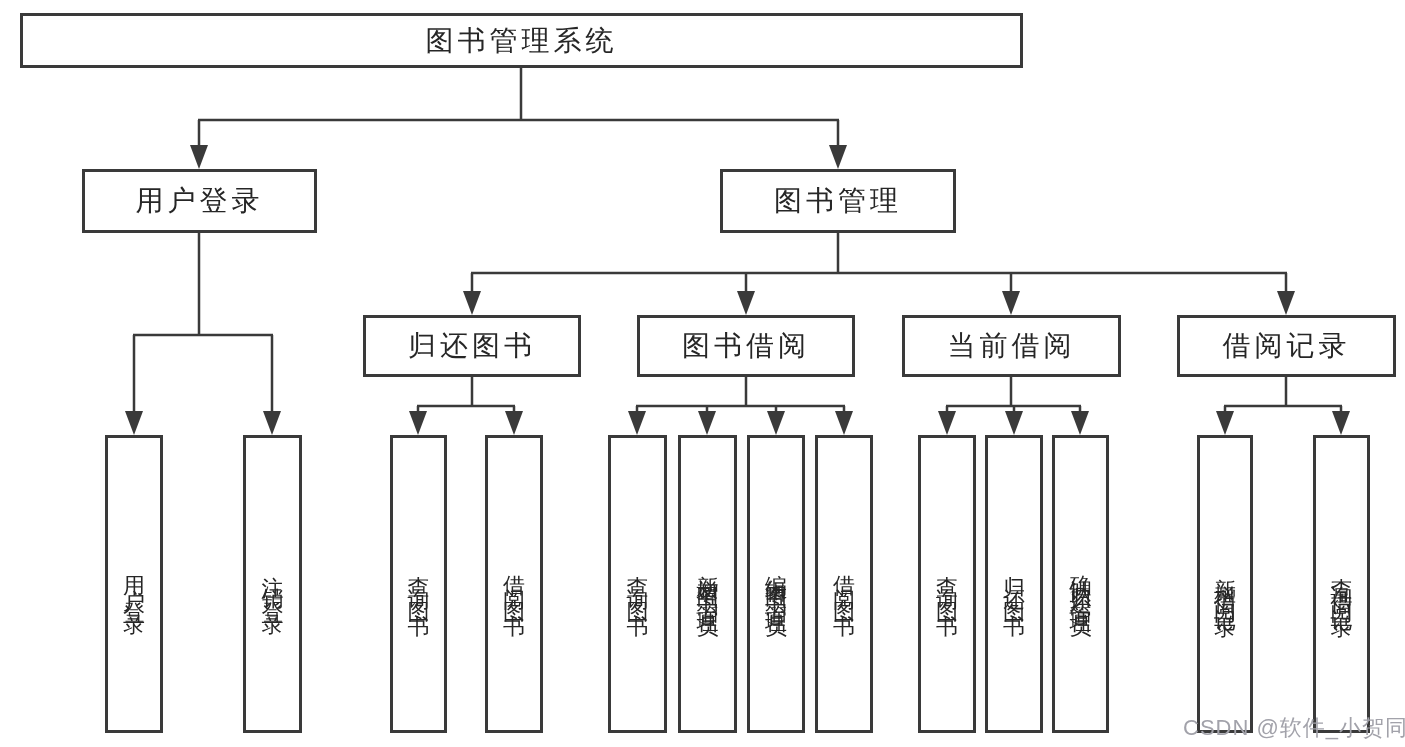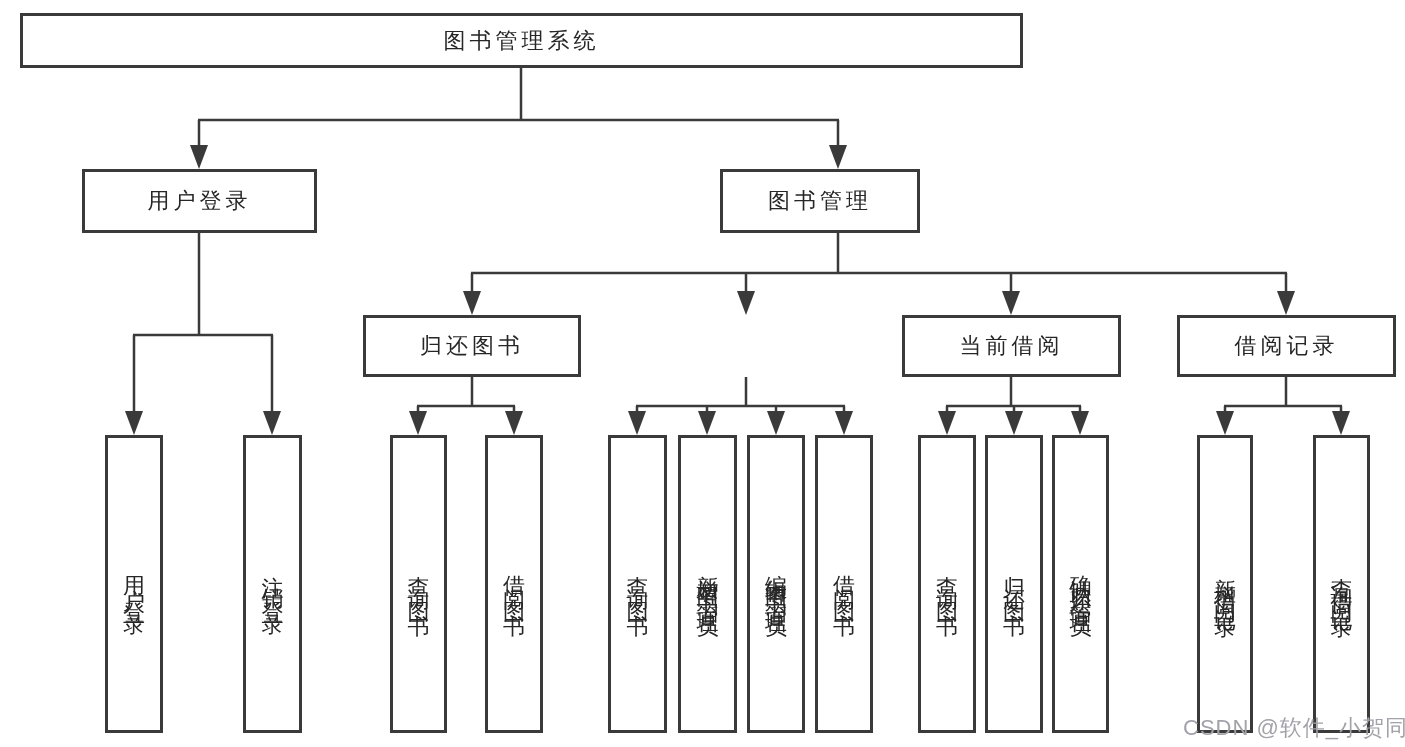--- a/index.html
+++ b/index.html
@@ -7,21 +7,21 @@
     position:relative;width:1405px;height:747px;background:#ffffff;
     font-family:"Liberation Sans","DejaVu Sans",sans-serif;overflow:hidden;
   }
   svg.connectors{position:absolute;left:0;top:0;z-index:1;}
   .box{
     position:absolute;z-index:2;background:#ffffff;
     border:3px solid #3a3a3a;box-sizing:border-box;
     display:flex;align-items:center;justify-content:center;
   }
   .hlabel{
-    font-size:22px;letter-spacing:4px;color:#262626;white-space:nowrap;font-family:Liberation Serif, serif;
+    font-size:28px;letter-spacing:4px;color:#262626;white-space:nowrap;font-family:Liberation Serif, serif;
   }
   .vlabel{
     writing-mode:vertical-rl;text-orientation:mixed;line-height:1;
     font-size:22px;color:#262626;
   }
   .ls-wide{letter-spacing:13px;}
   .ls-mid{letter-spacing:8px;}
   .ls-tight{letter-spacing:6px;}
   .watermark{
     position:absolute;z-index:3;left:1183px;top:713px;
@@ -74,26 +74,29 @@
     </g>
   </svg>
 
   <div class="box" style="left:20px;top:13px;width:1003px;height:55px;">
     <span class="hlabel">图书管理系统</span>
   </div>
 
   <div class="box" style="left:82px;top:169px;width:235px;height:64px;">
     <span class="hlabel">用户登录</span>
   </div>
-  <div class="box" style="left:720px;top:169px;width:200px;height:64px;">
+  <div class="box" style="left:720px;top:169px;width:236px;height:64px;">
     <span class="hlabel">图书管理</span>
   </div>
 
   <div class="box" style="left:363px;top:315px;width:218px;height:62px;">
     <span class="hlabel">归还图书</span>
+  </div>
+  <div class="box" style="left:637px;top:315px;width:218px;height:62px;">
+    <span class="hlabel">图书借阅</span>
   </div>
   <div class="box" style="left:902px;top:315px;width:219px;height:62px;">
     <span class="hlabel">当前借阅</span>
   </div>
   <div class="box" style="left:1177px;top:315px;width:219px;height:62px;">
     <span class="hlabel">借阅记录</span>
   </div>
 
   <div class="box" style="left:105px;top:435px;width:58px;height:298px;">
     <span class="vlabel ls-wide">用户登录</span>

